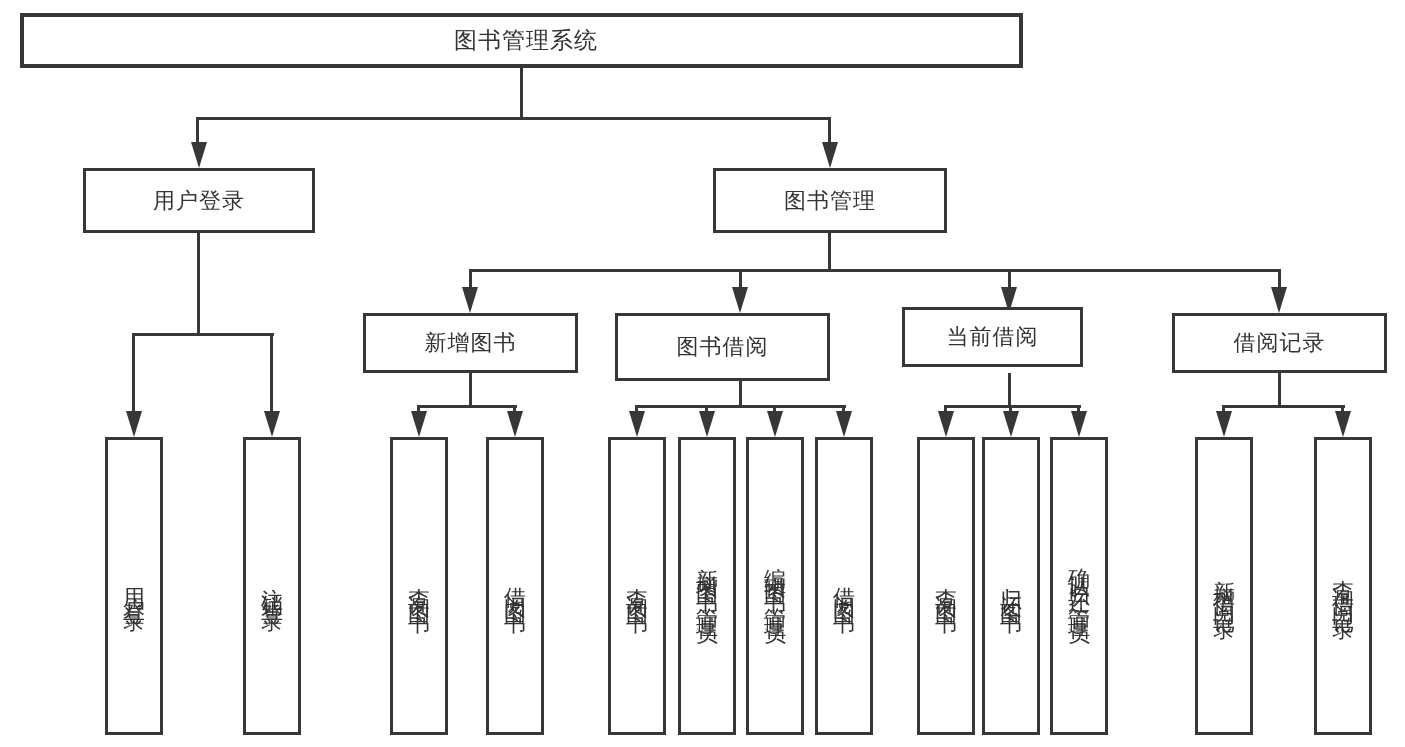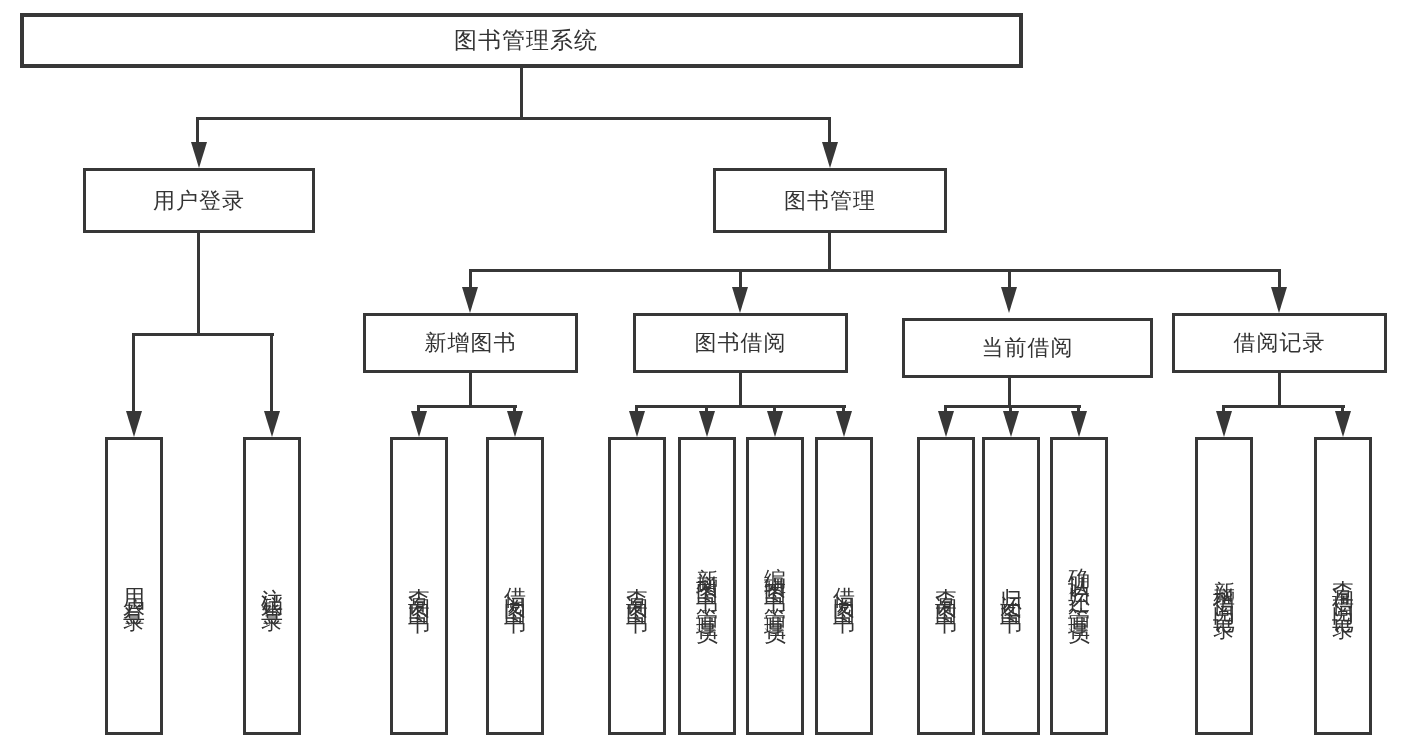--- a/index.html
+++ b/index.html
@@ -137,22 +137,22 @@
   <div class="vl" style="left:1341px; top:405px; height:12px;"></div>
   <div class="arr" style="left:1216px; top:411px;"></div>
   <div class="arr" style="left:1335px; top:411px;"></div>
 
   <div class="box root" style="left:20px; top:13px; width:1003px; height:55px;">图书管理系统</div>
 
   <div class="box" style="left:83px; top:168px; width:232px; height:65px;">用户登录</div>
   <div class="box" style="left:713px; top:168px; width:234px; height:65px;">图书管理</div>
 
   <div class="box" style="left:363px; top:313px; width:215px; height:60px;">新增图书</div>
-  <div class="box" style="left:633px; top:313px; width:215px; height:60px;">图书借阅</div>
-  <div class="box" style="left:902px; top:318px; width:251px; height:60px;">当前借阅</div>
+  <div class="box" style="left:615px; top:313px; width:215px; height:68px;">图书借阅</div>
+  <div class="box" style="left:902px; top:307px; width:181px; height:60px;">当前借阅</div>
   <div class="box" style="left:1172px; top:313px; width:215px; height:60px;">借阅记录</div>
 
   <div class="vbox" style="left:105px;">
     <span>用户登录</span>
   </div>
   <div class="vbox" style="left:243px;">
     <span>注销登录</span>
   </div>
 
   <div class="vbox" style="left:390px;">

